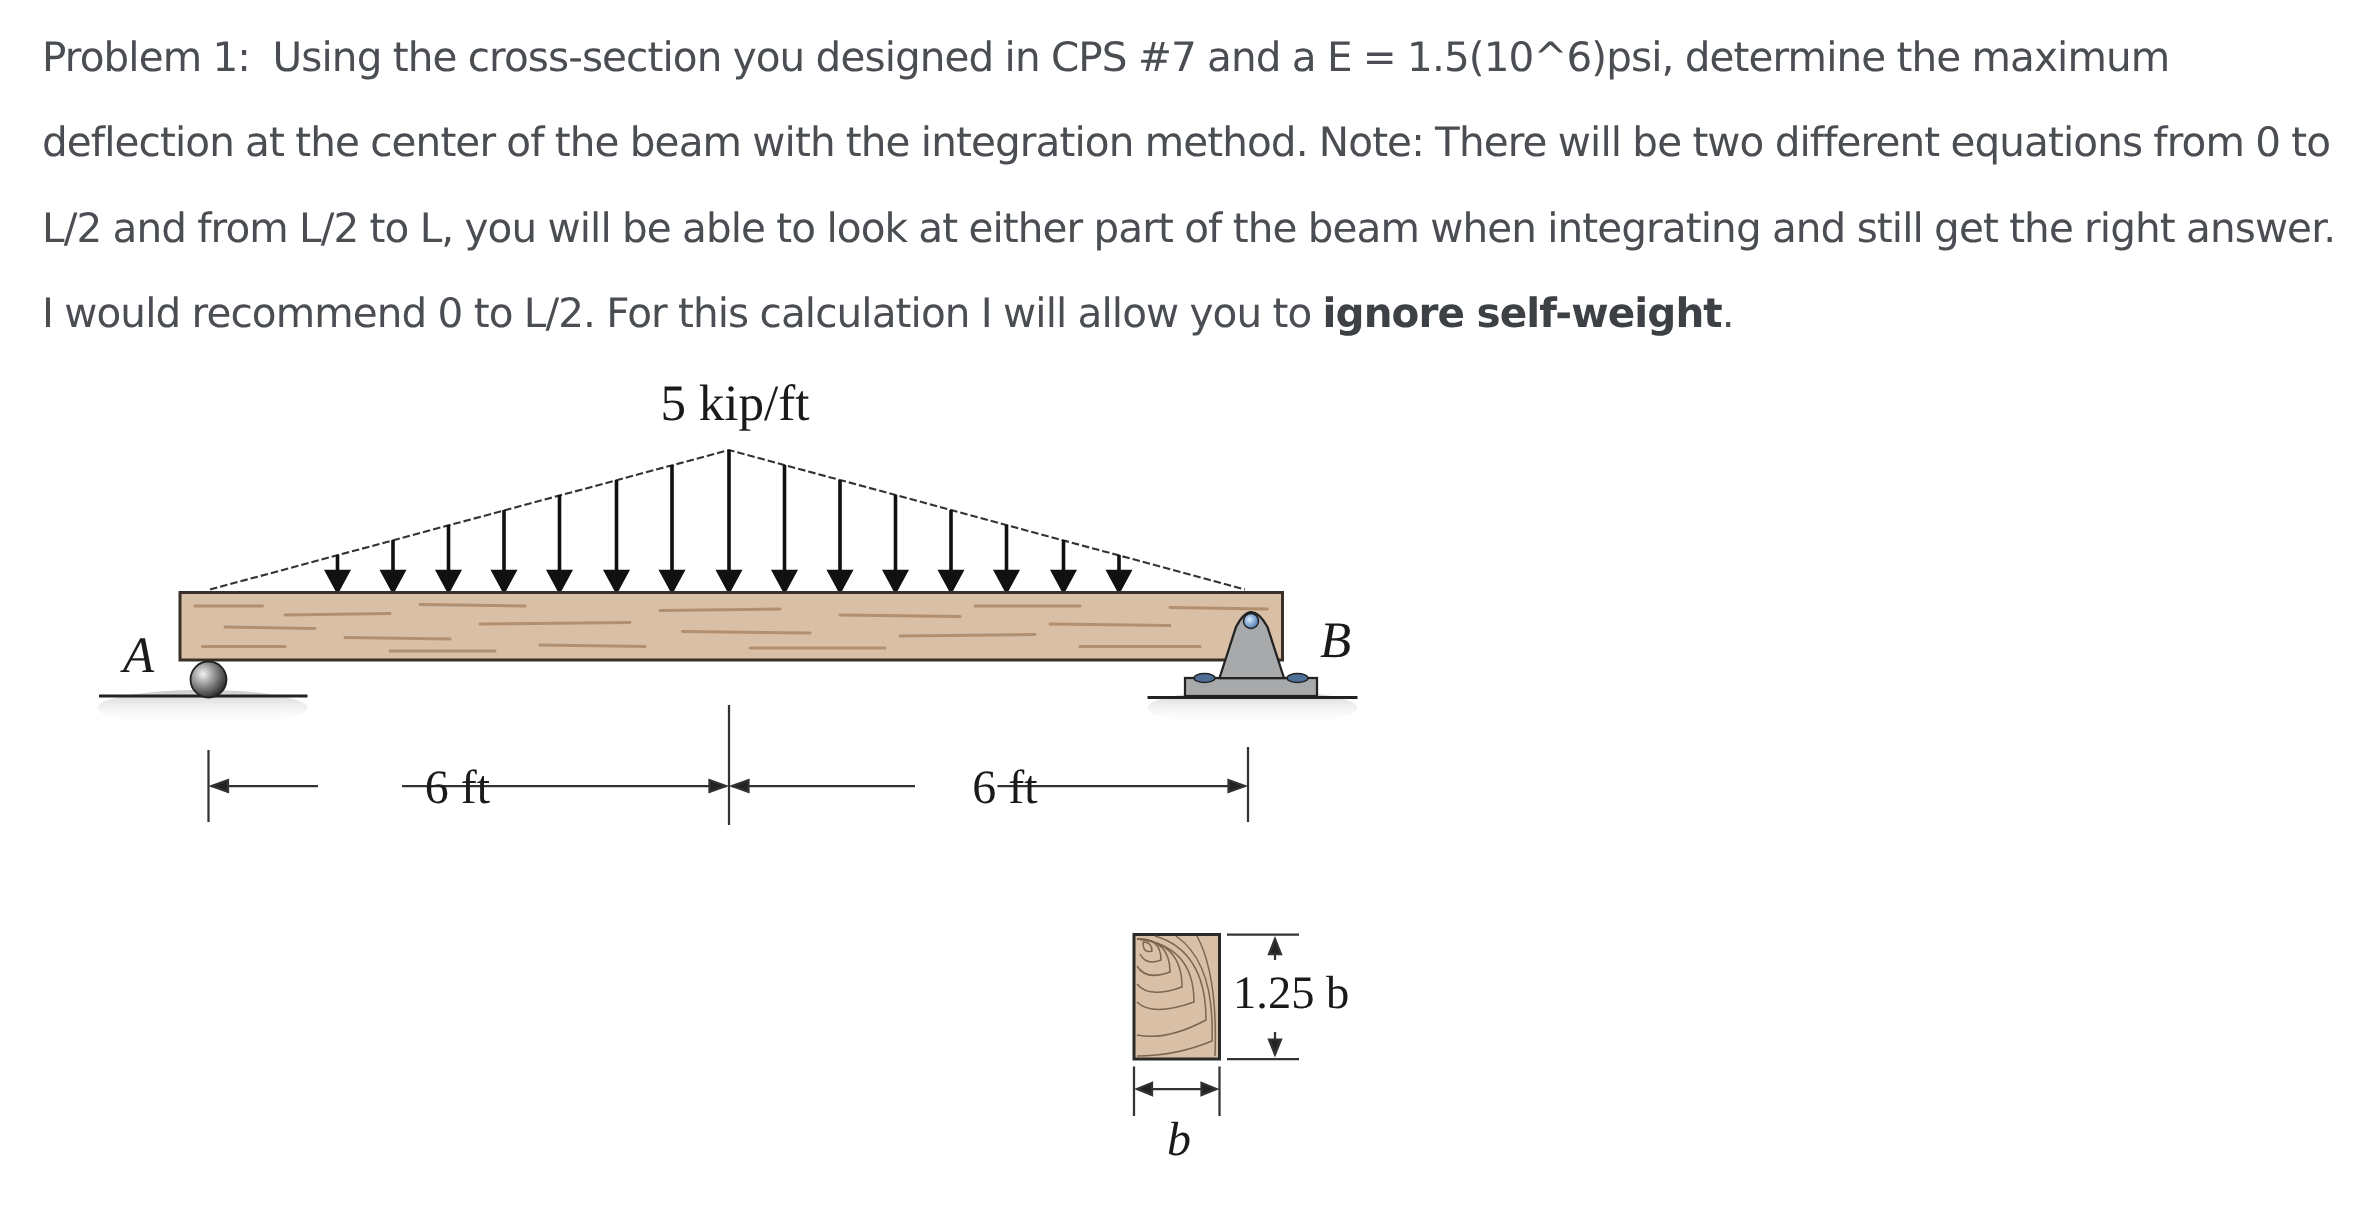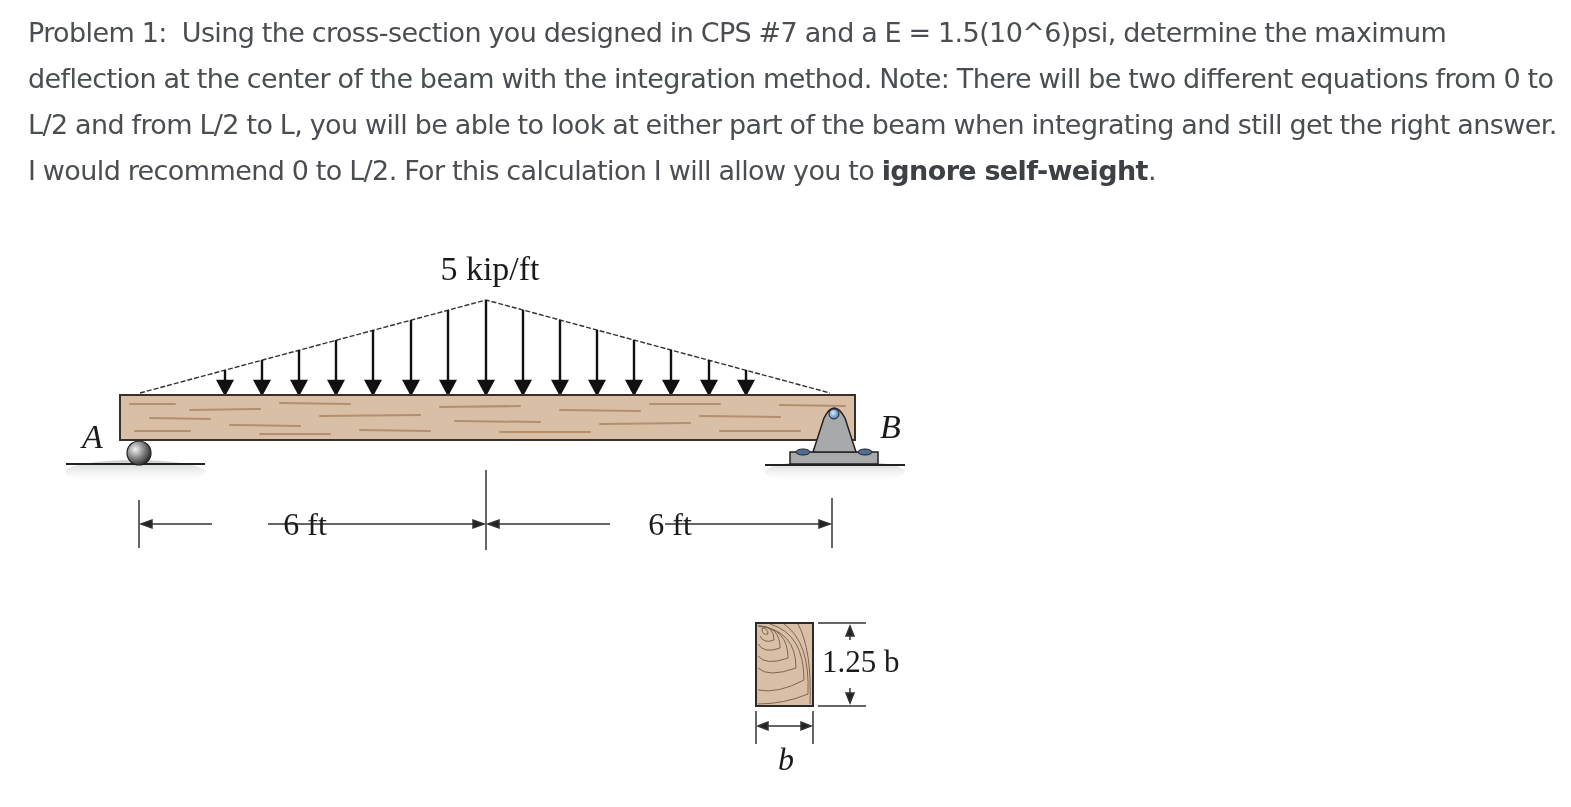--- a/index.html
+++ b/index.html
@@ -1,20 +1,20 @@
 <!DOCTYPE html>
 <html><head>
 <meta charset="utf-8">
 <style>
   html, body { margin: 0; padding: 0; background: #ffffff; }
   body { width: 1571px; height: 807px; position: relative; overflow: hidden; }
   .problem-text {
     position: absolute; left: 28px; top: 10px; width: 1530px;
     font-family: "DejaVu Sans", sans-serif;
-    font-size: 27px; line-height: 46px; color: #4a4e52;
+    font-size: 27px; line-height: 57px; color: #4a4e52;
     letter-spacing: -0.6px; word-spacing: -0.5px;
   }
   .problem-text b { font-weight: bold; color: #3d4145; }
   .figure { position: absolute; left: 0; top: 0; }
   .serif { font-family: "Liberation Serif", "DejaVu Serif", serif; fill: #1a1a1a; }
   .italic { font-style: italic; }
 </style>
 </head>
 <body>
 

